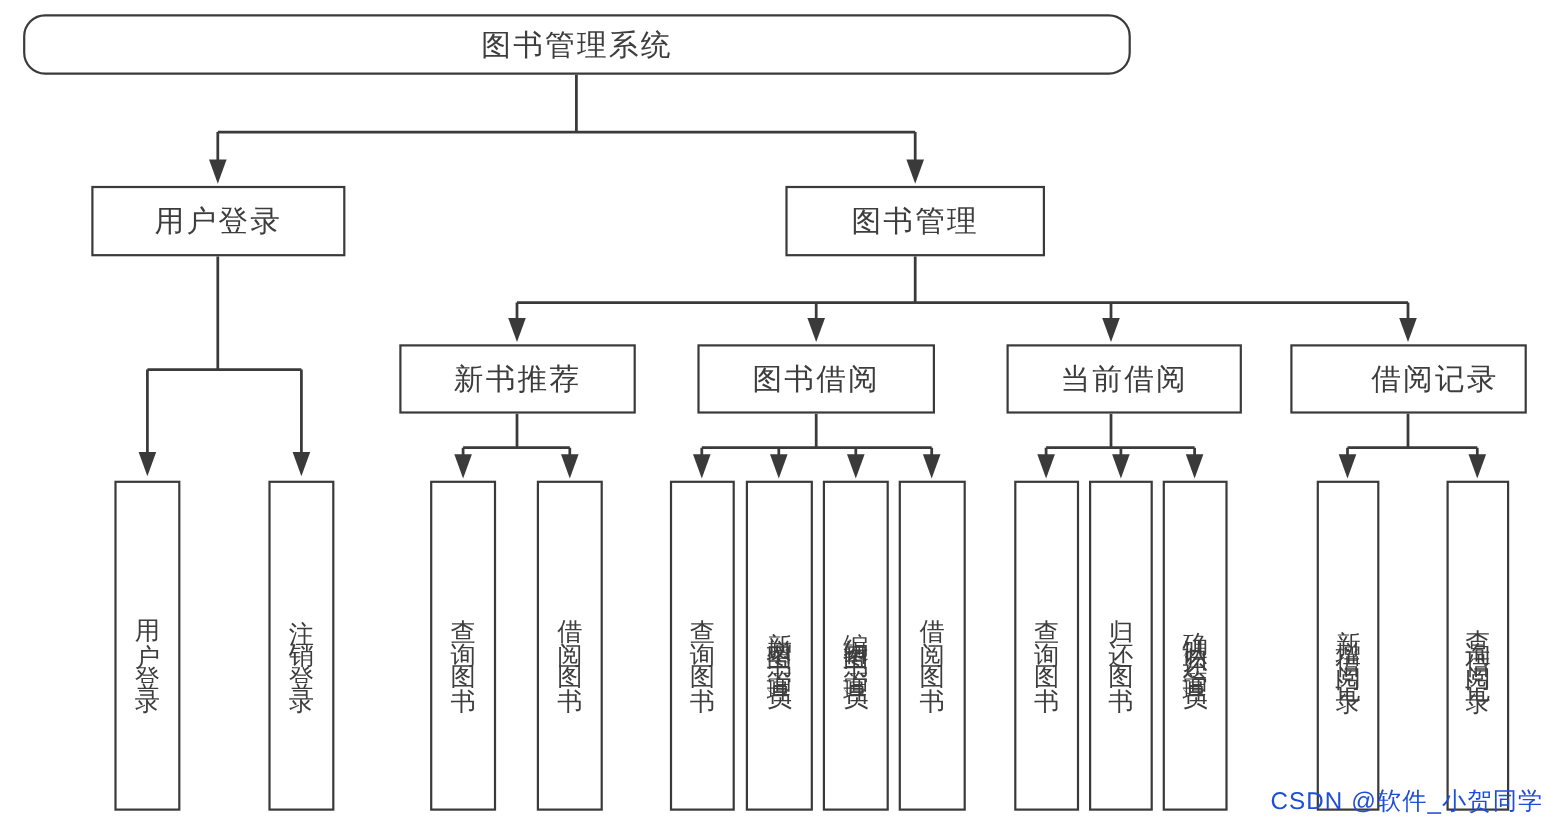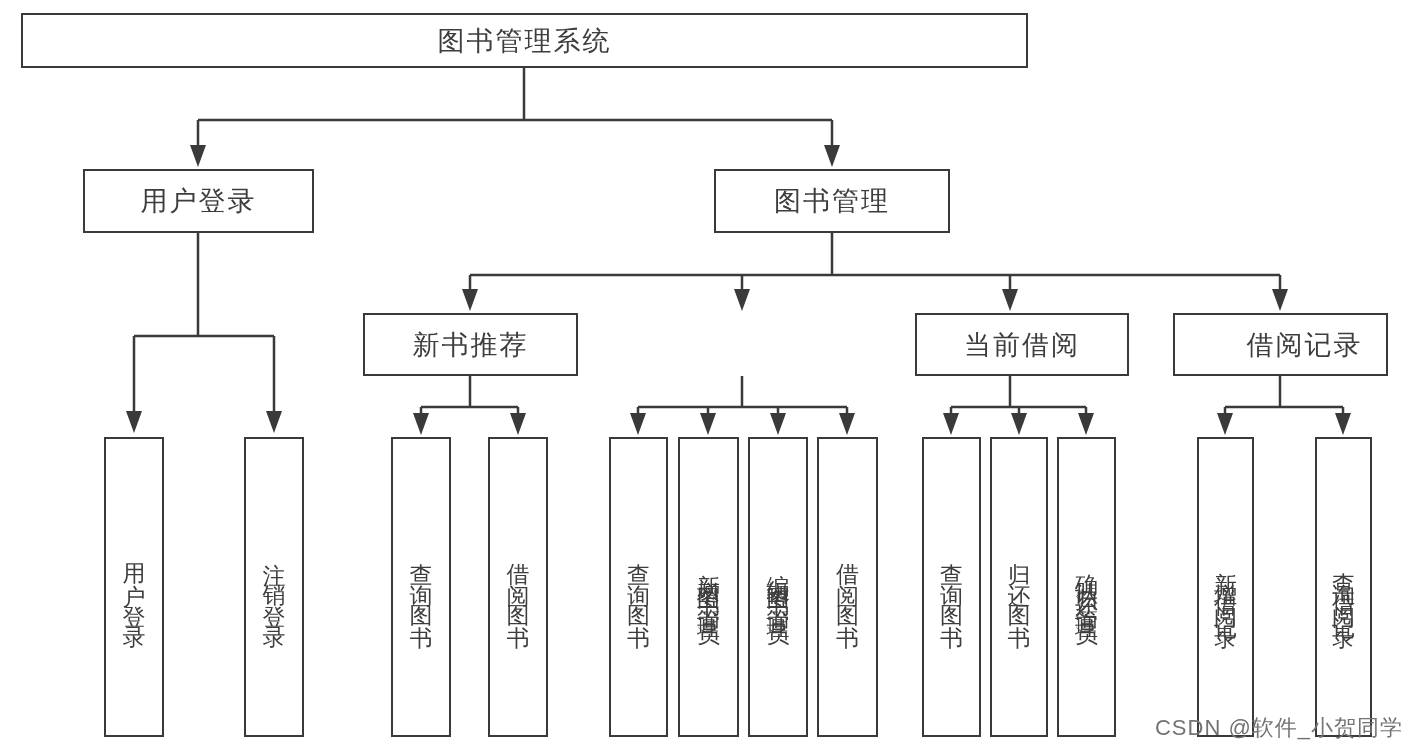--- a/index.html
+++ b/index.html
@@ -42,21 +42,21 @@
     text-orientation: mixed;
     font-size: 23px;
     line-height: 1;
     white-space: nowrap;
   }
   #watermark {
     position: absolute;
     right: 2px;
     bottom: 4px;
     font-size: 22px;
-    color: #737373;
+    color: #1d4ed8;
     letter-spacing: 1px;
     z-index: 5;
   }
 </style>
 </head>
 <body>
 
 <div id="canvas">
 
   <svg id="connectors" width="1405" height="747" viewBox="0 0 1405 747">
@@ -84,26 +84,27 @@
       <polygon points="770,413 786,413 778,435"></polygon>
       <polygon points="839,413 855,413 847,435"></polygon>
       <polygon points="943,413 959,413 951,435"></polygon>
       <polygon points="1011,413 1027,413 1019,435"></polygon>
       <polygon points="1078,413 1094,413 1086,435"></polygon>
       <polygon points="1217,413 1233,413 1225,435"></polygon>
       <polygon points="1335,413 1351,413 1343,435"></polygon>
     </g>
   </svg>
 
-  <div class="hbox" style="left:21px; top:13px; width:1007px; height:55px;">图书管理系统</div>
+  <div class="hbox" style="left:21px; top:13px; width:1007px; height:55px;border-radius:20px;">图书管理系统</div>
 
   <div class="hbox" style="left:83px; top:169px; width:231px; height:64px;">用户登录</div>
   <div class="hbox" style="left:363px; top:313px; width:215px; height:63px;">新书推荐</div>
 
   <div class="hbox" style="left:714px; top:169px; width:236px; height:64px;">图书管理</div>
+  <div class="hbox" style="left:634px; top:313px; width:216px; height:63px;">图书借阅</div>
   <div class="hbox" style="left:903px; top:313px; width:214px; height:63px;margin-left:12px;">当前借阅</div>
   <div class="hbox" style="left:1173px; top:313px; width:215px; height:63px;padding-left:48px;">借阅记录</div>
 
   <div class="vbox" style="left:104px; top:437px; width:60px; height:300px;">
     <span class="vlabel" style="letter-spacing: 21px;">用户登录</span>
   </div>
   <div class="vbox" style="left:244px; top:437px; width:60px; height:300px;">
     <span class="vlabel" style="letter-spacing: 21px;">注销登录</span>
   </div>
 

